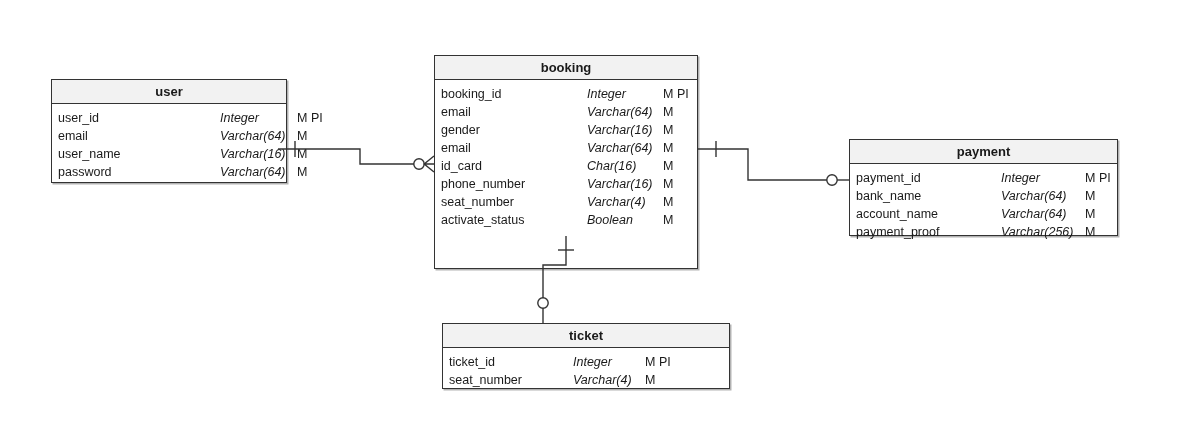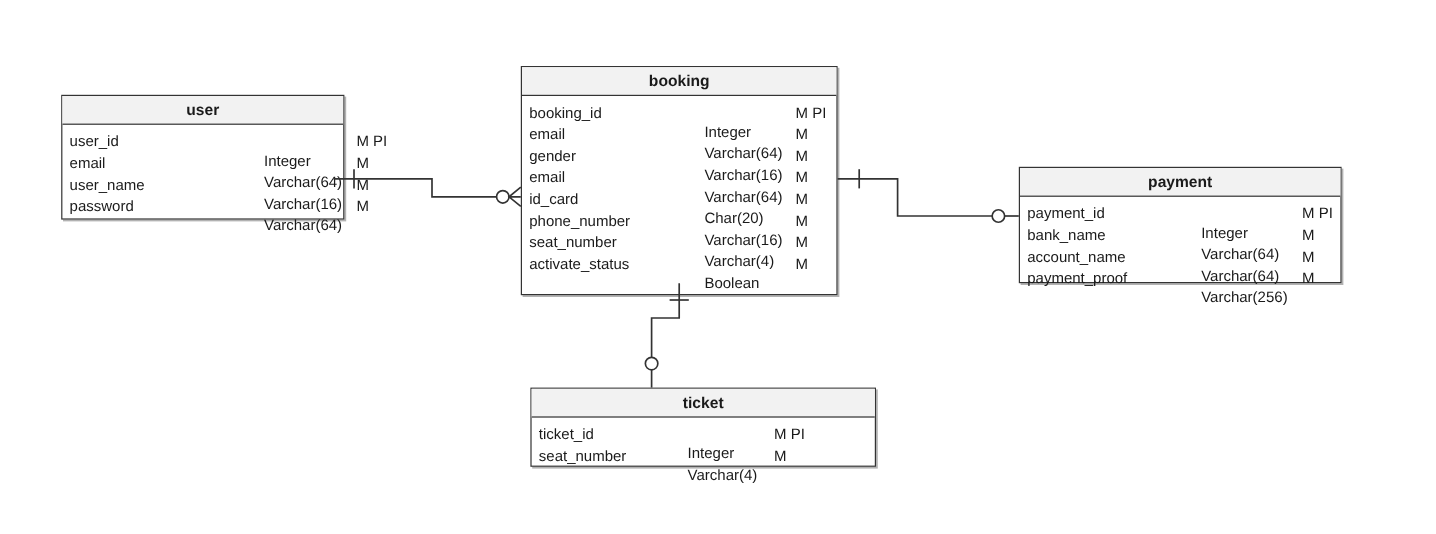--- a/index.html
+++ b/index.html
@@ -47,21 +47,22 @@
     color: #1a1a1a;
     white-space: nowrap;
   }
   .attr-name {
     position: absolute;
     left: 6px;
     top: 0;
   }
   .attr-type {
     position: absolute;
-    top: 16px;
+    top: 0;
+    font-style: italic;
   }
   .attr-flags {
     position: absolute;
     top: 0;
     text-align: center;
   }
   #connectors {
     position: absolute;
     left: 0;
     top: 0;
@@ -93,21 +94,21 @@
           <span class="attr-type" style="left: 168px;">Varchar(16)</span>
           <span class="attr-flags" style="left: 245px;">M</span>
         </div>
         <div class="attr-row">
           <span class="attr-name">password</span>
           <span class="attr-type" style="left: 168px;">Varchar(64)</span>
           <span class="attr-flags" style="left: 245px;">M</span>
         </div>
       </div>
     </div>
-    <div class="entity" style="left: 434px; top: 55px; width: 264px; height: 191px;">
+    <div class="entity" style="left: 434px; top: 55px; width: 264px; height: 214px;">
       <div class="entity-header">booking</div>
       <div class="entity-body">
         <div class="attr-row">
           <span class="attr-name">booking_id</span>
           <span class="attr-type" style="left: 152px;">Integer</span>
           <span class="attr-flags" style="left: 228px;">M PI</span>
         </div>
         <div class="attr-row">
           <span class="attr-name">email</span>
           <span class="attr-type" style="left: 152px;">Varchar(64)</span>
@@ -118,21 +119,21 @@
           <span class="attr-type" style="left: 152px;">Varchar(16)</span>
           <span class="attr-flags" style="left: 228px;">M</span>
         </div>
         <div class="attr-row">
           <span class="attr-name">email</span>
           <span class="attr-type" style="left: 152px;">Varchar(64)</span>
           <span class="attr-flags" style="left: 228px;">M</span>
         </div>
         <div class="attr-row">
           <span class="attr-name">id_card</span>
-          <span class="attr-type" style="left: 152px;">Char(20)</span>
+          <span class="attr-type" style="left: 152px;">Char(16)</span>
           <span class="attr-flags" style="left: 228px;">M</span>
         </div>
         <div class="attr-row">
           <span class="attr-name">phone_number</span>
           <span class="attr-type" style="left: 152px;">Varchar(16)</span>
           <span class="attr-flags" style="left: 228px;">M</span>
         </div>
         <div class="attr-row">
           <span class="attr-name">seat_number</span>
           <span class="attr-type" style="left: 152px;">Varchar(4)</span>

